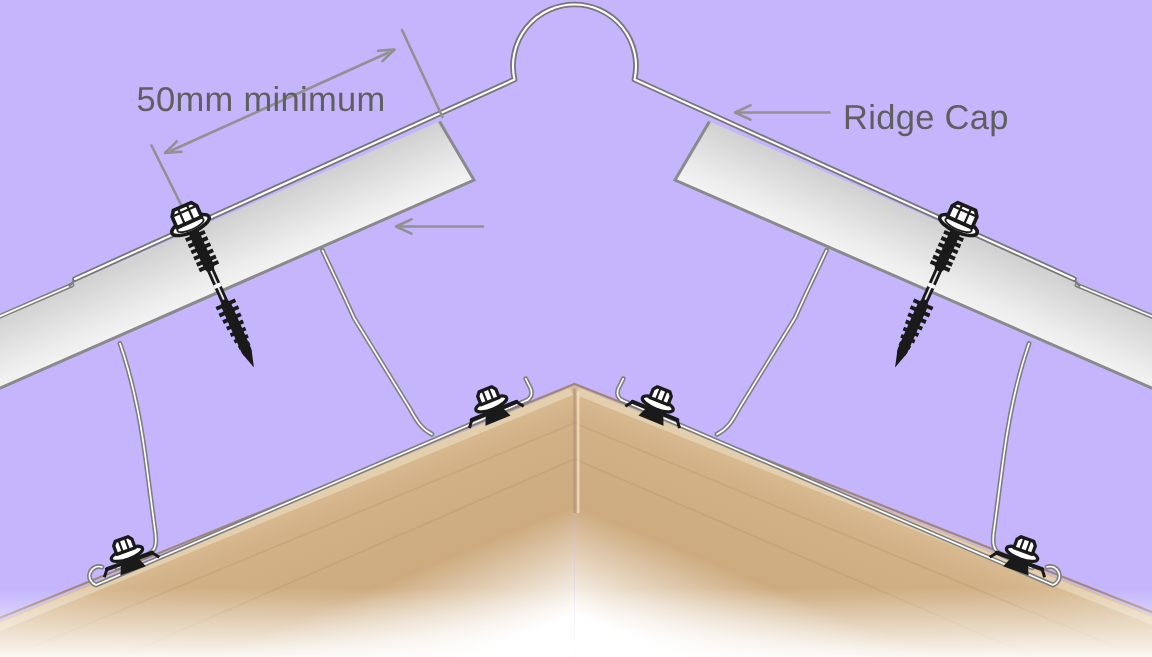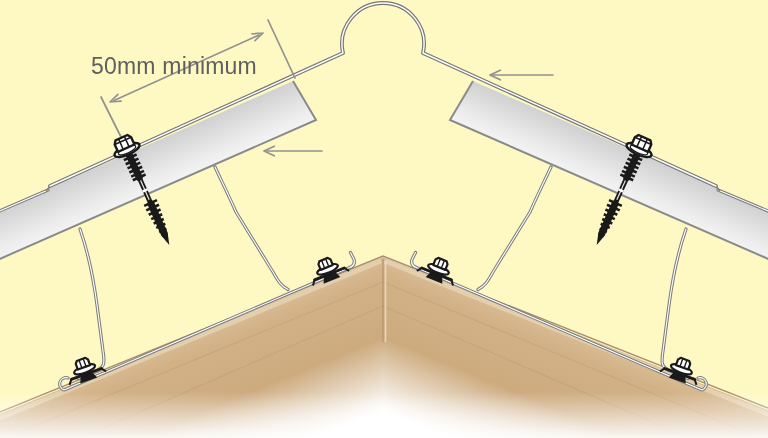--- a/index.html
+++ b/index.html
@@ -1,19 +1,19 @@
 <!DOCTYPE html>
 <html><head>
 <meta charset="utf-8">
 <style>
   html,body{margin:0;padding:0;background:#fff;}
   .stage{
     position:relative;
     width:768px;height:438px;
-    background:#fef9c3;
+    background:#c4b5fd;
     overflow:hidden;
     font-family:"Liberation Sans", sans-serif;
   }
   .stage svg{position:absolute;left:0;top:0;}
   .diagram-label{
     position:absolute;
     color:#5f5f5f;
     font-size:23px;
     line-height:1.1;
     white-space:nowrap;
@@ -169,14 +169,15 @@
     <use href="#bigscrew" transform="translate(127,150) rotate(-24)"></use>
     <use href="#bigscrew" transform="translate(639,150) rotate(24)"></use>
     <use href="#clipscrew" transform="translate(329,273) rotate(-22)"></use>
     <use href="#clipscrew" transform="translate(437,273) rotate(22)"></use>
     <use href="#clipscrew" transform="translate(86,373) rotate(-20)"></use>
     <use href="#clipscrew" transform="translate(680,373) rotate(20)"></use>
   </g>
 </svg>
 
 <div class="diagram-label lbl-dimension">50mm minimum</div>
+<div class="diagram-label lbl-ridge-cap">Ridge Cap</div>
 
 </div>
 
 </body></html>

